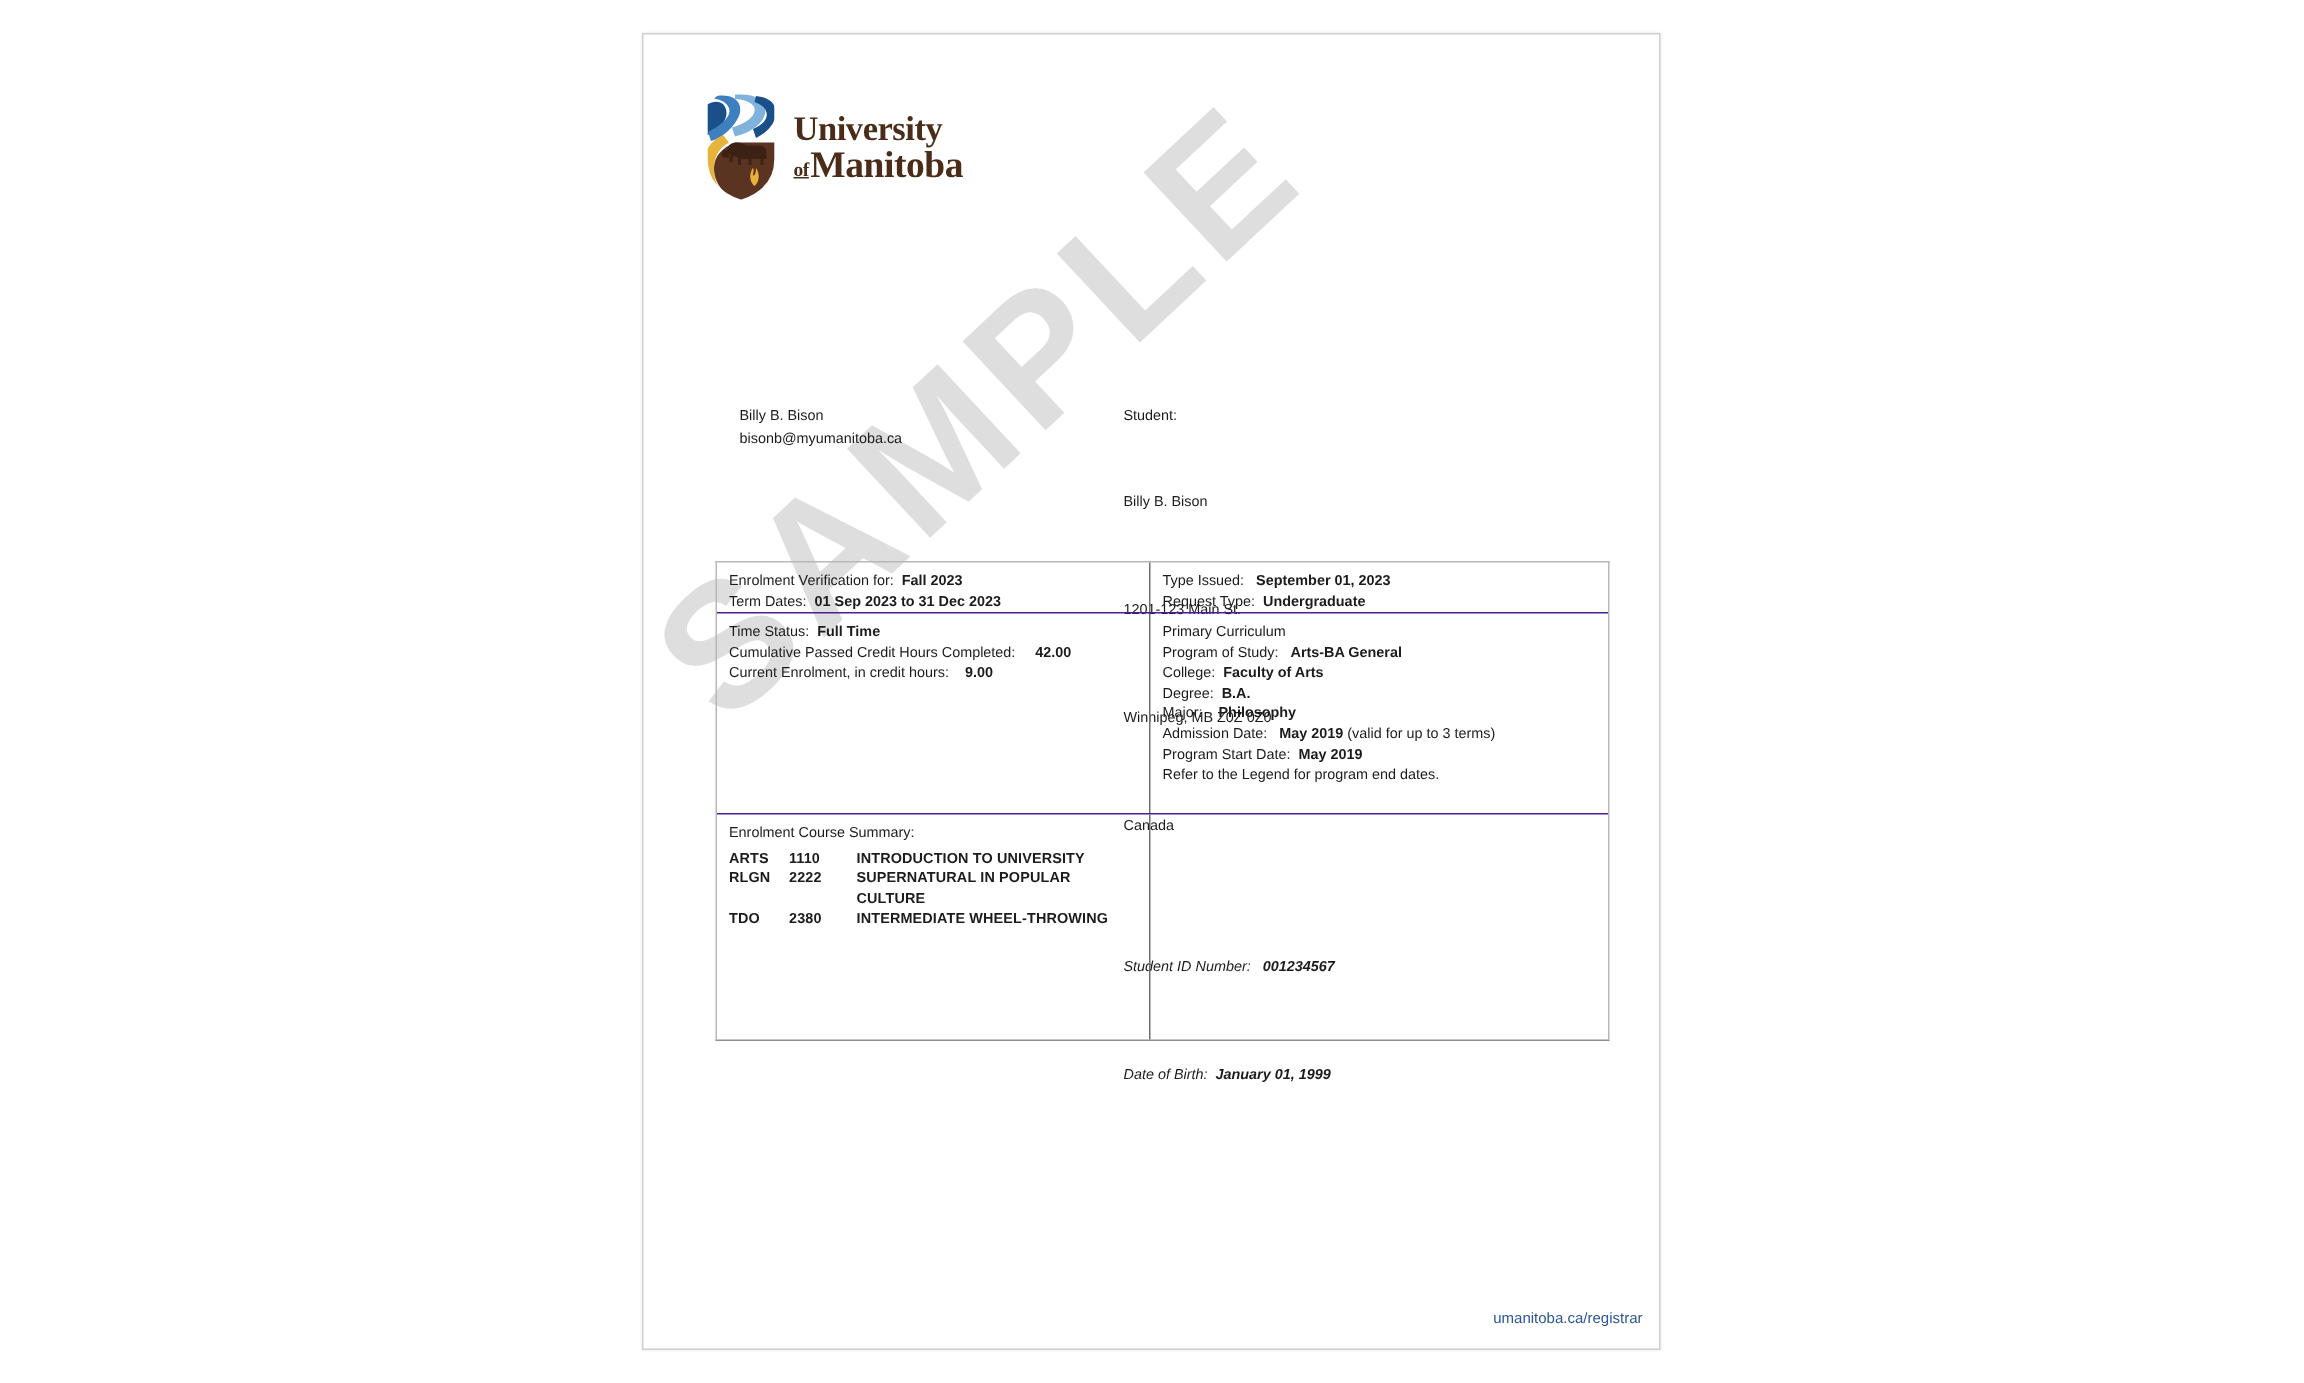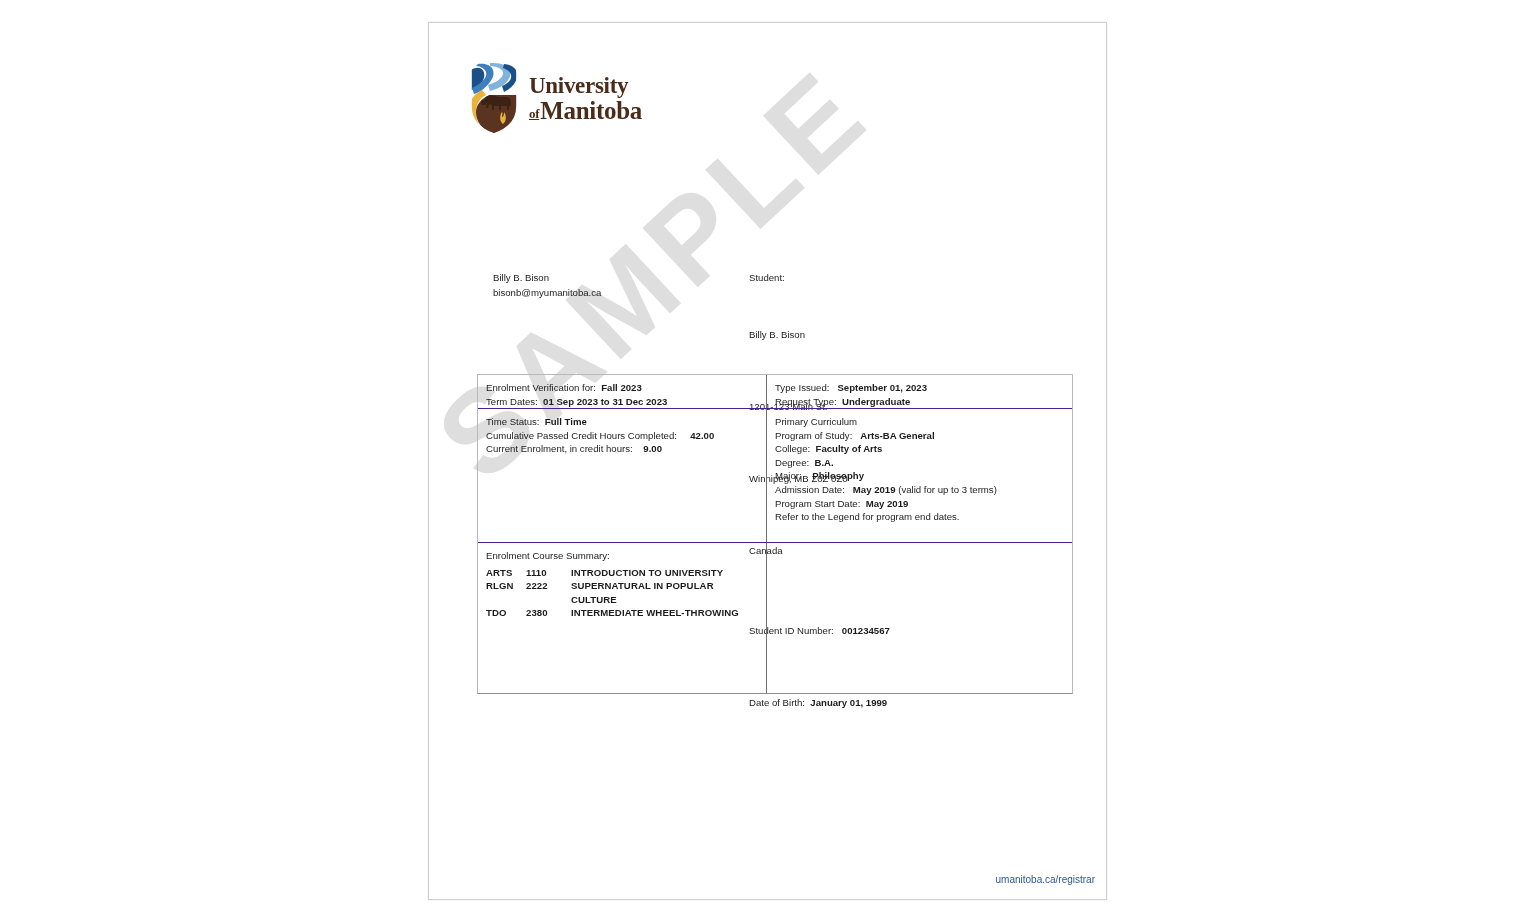--- a/index.html
+++ b/index.html
@@ -129,21 +129,21 @@
     position: absolute;
     left: 320px;
     top: 247px;
     font-size: 9.6px;
     color: #1c1c1c;
     line-height: 15px;
   }
   .addr-right .row { display: flex; flex-direction: column; }
   .addr-right .lbl { width: 57px; flex: 0 0 57px; }
   .addr-right .val { }
-  .addr-right .idblock { margin-top: 8px; }
+  .addr-right .idblock { margin-top: 22px; font-style: italic; }
   .addr-right .idblock .kv { white-space: pre; }
   .addr-right .idblock b { font-weight: 700; }
 
   
   .vtable {
     position: absolute;
     left: 48px;
     top: 351px;
     width: 596px;
     border: 1px solid #b8b8b8;

